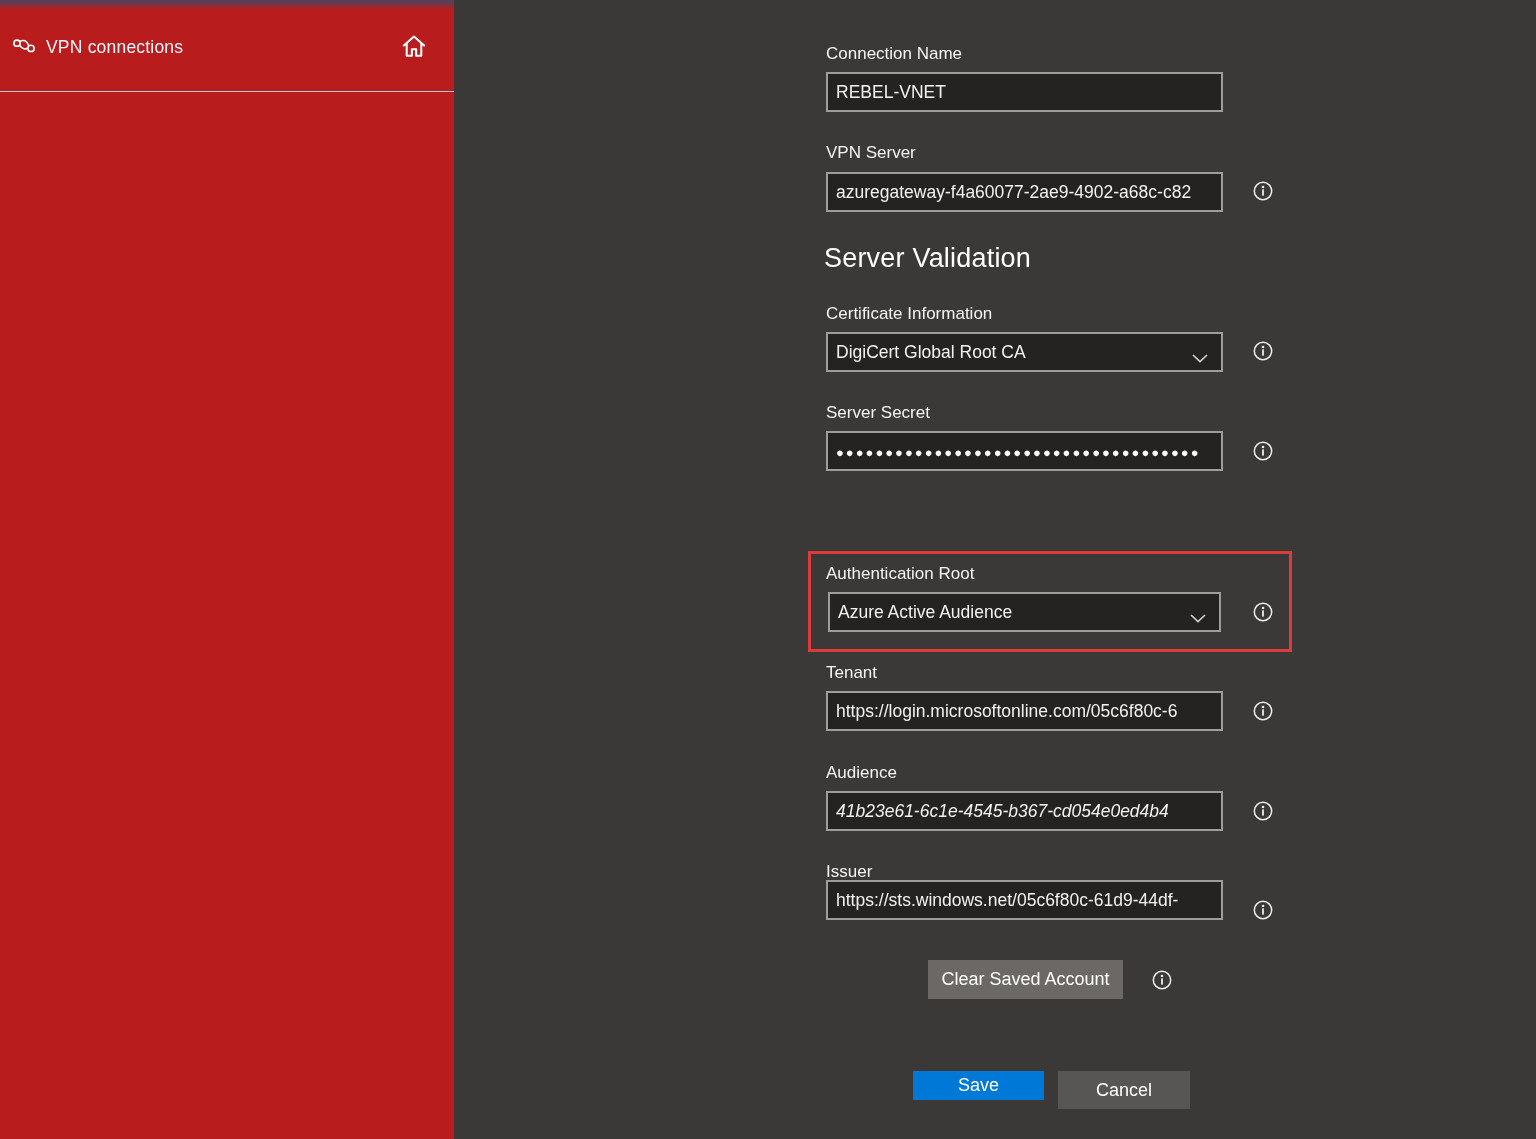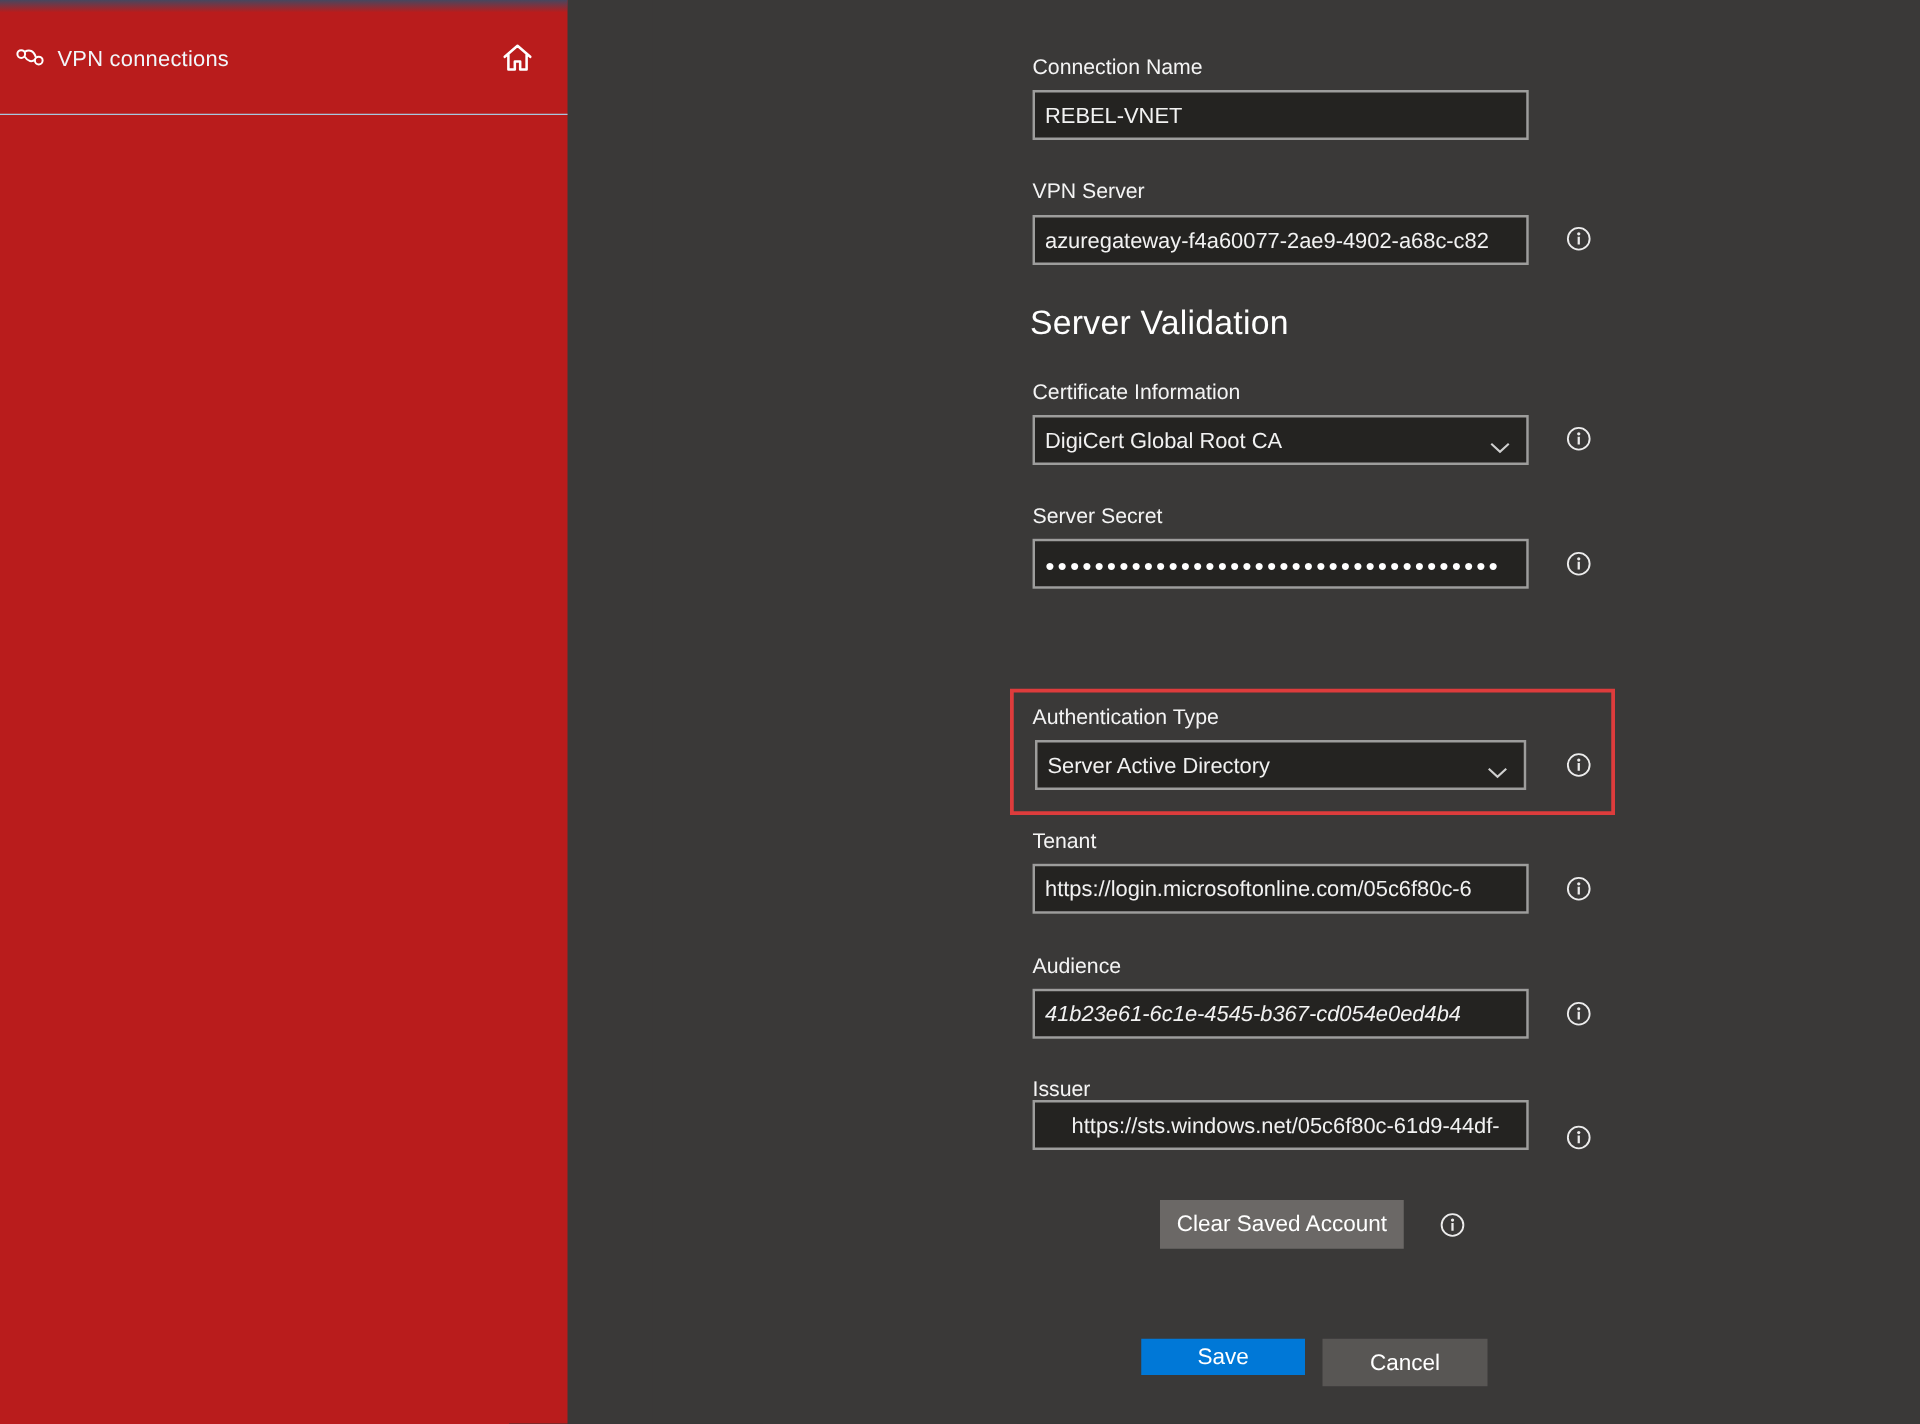--- a/index.html
+++ b/index.html
@@ -134,23 +134,23 @@
       <svg viewBox="0 0 22 22" width="22" height="22">
           <circle cx="11" cy="11" r="8.7" fill="none" stroke="currentColor" stroke-width="1.5"></circle>
           <circle cx="11" cy="7" r="1.3" fill="currentColor"></circle>
           <rect x="10.1" y="9.4" width="1.8" height="6.2" fill="currentColor"></rect>
         </svg>
     </button>
 
 
     <div class="red-box"></div>
 
-    <div class="lbl" style="top:564px">Authentication Type</div>
+    <div class="lbl" style="top:564px">Authentication Root</div>
     <div class="combo" style="top:592px;left:306px;width:393px">
-      <span>Server Active Directory</span>
+      <span>Azure Active Audience</span>
       <span class="chev">
         <svg viewBox="0 0 18 12" width="18" height="12">
             <polyline points="2,3 9,9.5 16,3" fill="none" stroke="#cfcfcf" stroke-width="1.7"></polyline>
           </svg>
       </span>
     </div>
     <button class="info-btn" style="top:601px">
       <svg viewBox="0 0 22 22" width="22" height="22">
           <circle cx="11" cy="11" r="8.7" fill="none" stroke="currentColor" stroke-width="1.5"></circle>
           <circle cx="11" cy="7" r="1.3" fill="currentColor"></circle>
@@ -172,21 +172,21 @@
     <input class="tb" style="top: 791px; font-style: italic;" value="41b23e61-6c1e-4545-b367-cd054e0ed4b4">
     <button class="info-btn" style="top:800px">
       <svg viewBox="0 0 22 22" width="22" height="22">
           <circle cx="11" cy="11" r="8.7" fill="none" stroke="currentColor" stroke-width="1.5"></circle>
           <circle cx="11" cy="7" r="1.3" fill="currentColor"></circle>
           <rect x="10.1" y="9.4" width="1.8" height="6.2" fill="currentColor"></rect>
         </svg>
     </button>
 
     <div class="lbl" style="top:862px">Issuer</div>
-    <input class="tb" style="top: 880px; text-align: center;" value="https://sts.windows.net/05c6f80c-61d9-44df-">
+    <input class="tb" style="top: 880px;" value="https://sts.windows.net/05c6f80c-61d9-44df-">
     <button class="info-btn" style="top:899px">
       <svg viewBox="0 0 22 22" width="22" height="22">
           <circle cx="11" cy="11" r="8.7" fill="none" stroke="currentColor" stroke-width="1.5"></circle>
           <circle cx="11" cy="7" r="1.3" fill="currentColor"></circle>
           <rect x="10.1" y="9.4" width="1.8" height="6.2" fill="currentColor"></rect>
         </svg>
     </button>
 
     <button class="gray-btn clear-btn">Clear Saved Account</button>
     <button class="info-btn" style="left:629px;top:969px">

